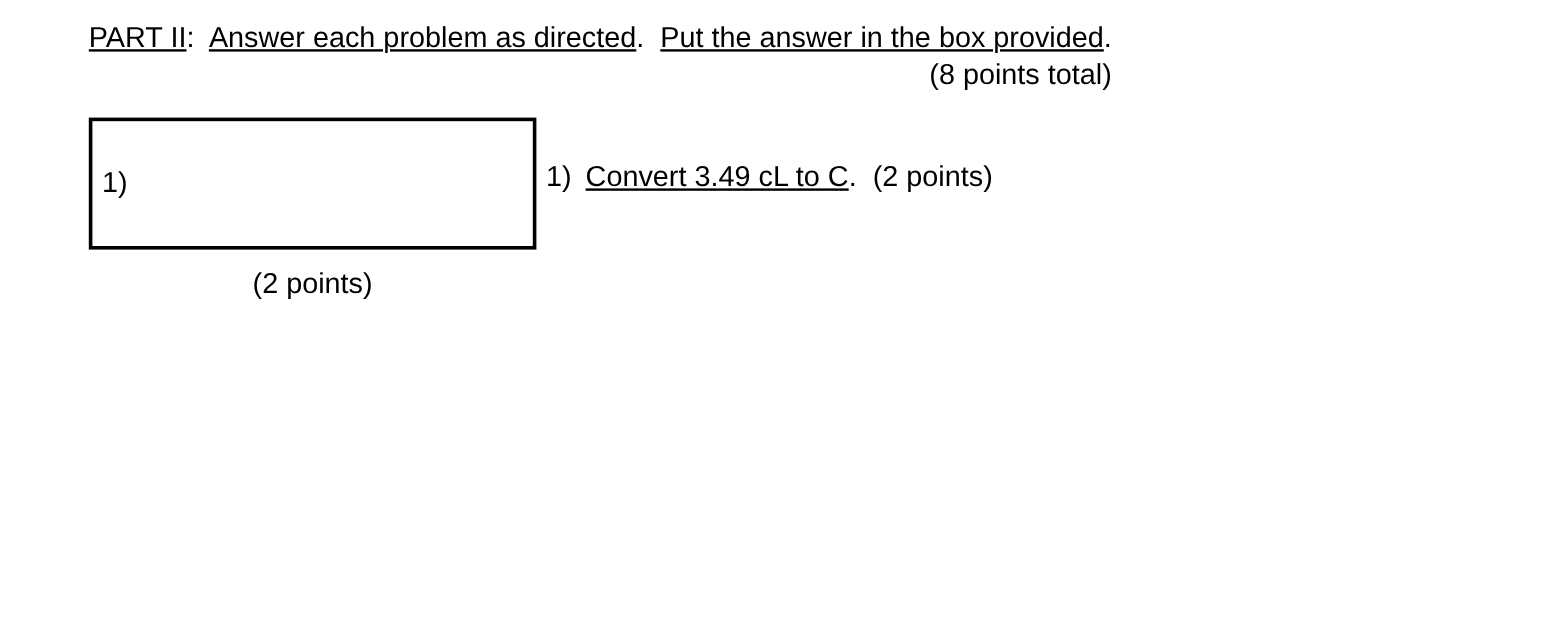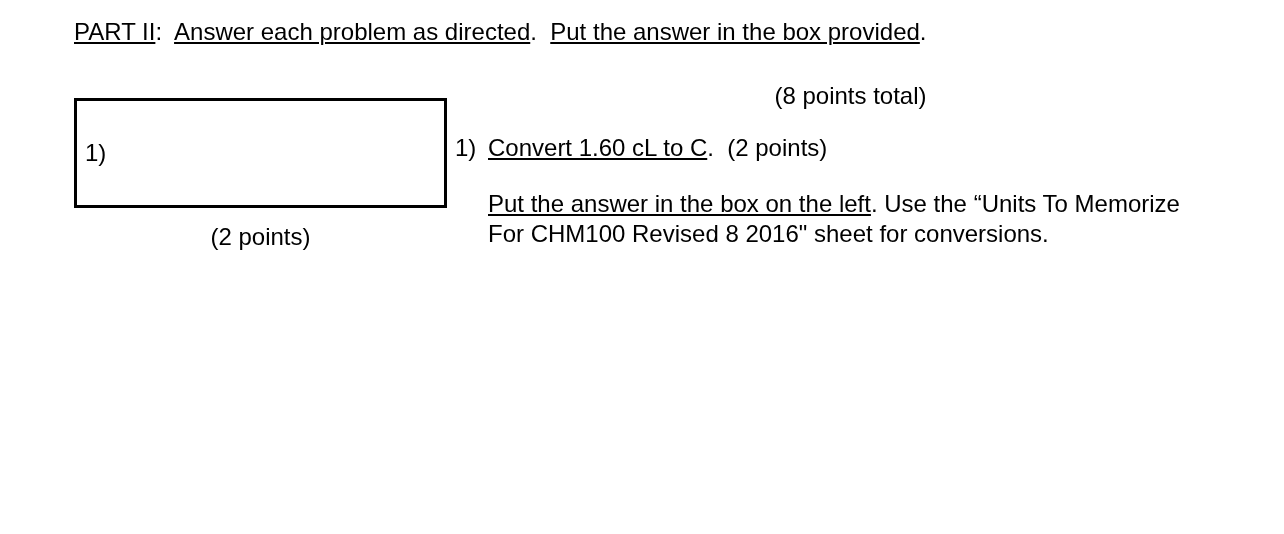--- a/index.html
+++ b/index.html
@@ -31,21 +31,20 @@
     line-height: 31px;
     white-space: nowrap;
     text-align: right;
   }
   .header-line1 {
     display: block;
   }
   .header-line2 {
     display: block;
     margin-left: 110px;
-    margin-top: 33px;
   }
   .u {
     text-decoration: underline;
     text-underline-offset: 2px;
     text-decoration-thickness: 1.5px;
   }
 
   
   .answer-box {
     position: absolute;
@@ -116,19 +115,18 @@
   <div class="answer-box">
     <span class="answer-box-number">1)</span>
   </div>
 
   <div class="box-points">(2 points)</div>
 
   <div class="problem">
     <div class="problem-row">
       <span class="problem-number">1)</span>
       <span class="problem-body">
-        <span class="problem-statement"><span class="u">Convert 1.60 cL to C</span><span>.</span>&nbsp; <span>(2 points)</span></span>
-        <span class="problem-instructions" style="display:block;"><span class="u">Put the answer in the box on the left</span><span>.  Use the “Units To Memorize For CHM100 Revised  8 2016" sheet for conversions.</span></span>
+        <span class="problem-statement"><span class="u">Convert 3.49 cL to C</span><span>.</span>&nbsp; <span>(2 points)</span></span>
       </span>
     </div>
   </div>
 
 </div>
 
 </body></html>

